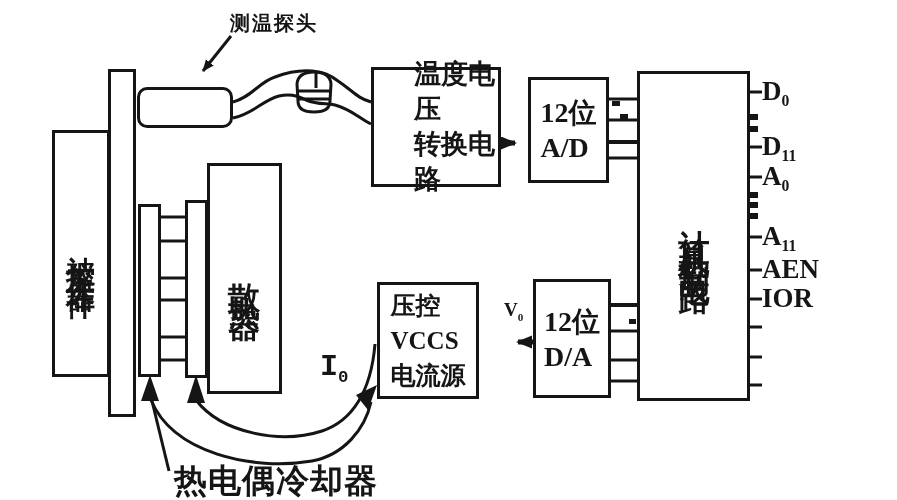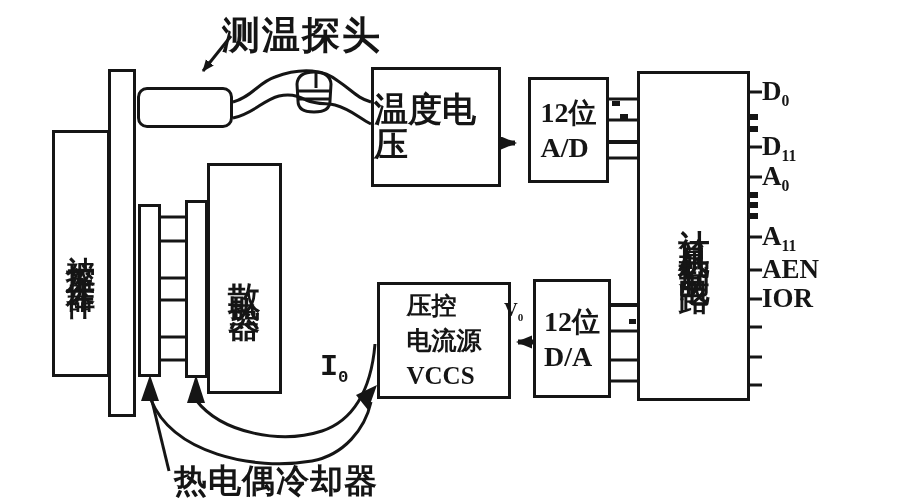--- a/index.html
+++ b/index.html
@@ -35,22 +35,23 @@
   <div class="box" style="left:137px;top:87px;width:96px;height:41px;border-radius:10px;"></div>
 
   <div class="box" style="left:138px;top:204px;width:23px;height:173px;"></div>
   <div class="box" style="left:185px;top:200px;width:23px;height:178px;"></div>
 
   <div class="box" style="left:207px;top:163px;width:75px;height:231px;">
     <div class="vtext" style="font-size:32px;letter-spacing:14px;">散热器</div>
   </div>
 
   <div class="box" style="left:371px;top:67px;width:130px;height:120px;">
-    <div class="hlines" style="font-size:34px;line-height:35px;">
+    <div class="hlines" style="font-size:27px;line-height:35px;margin-left:40px;">
       <span>温度电压</span>
+      <span>转换电路</span>
     </div>
   </div>
 
   <div class="box" style="left:528px;top:77px;width:81px;height:106px;">
     <div class="hlines" style="font-size:28px;line-height:35px;align-items:flex-start;">
       <span>12位</span>
       <span>A/D</span>
     </div>
   </div>
 
@@ -58,29 +59,29 @@
     <div class="vtext" style="font-size:31px;letter-spacing:9px;">计算机控制电路</div>
   </div>
 
   <div class="box" style="left:533px;top:279px;width:78px;height:119px;">
     <div class="hlines" style="font-size:28px;line-height:35px;align-items:flex-start;">
       <span>12位</span>
       <span>D/A</span>
     </div>
   </div>
 
-  <div class="box" style="left:377px;top:282px;width:134px;height:117px;">
+  <div class="box" style="left:377px;top:282px;width:102px;height:117px;">
     <div class="hlines" style="font-size:25px;line-height:35px;align-items:flex-start;">
       <span>压控</span>
+      <span>VCCS</span>
       <span>电流源</span>
-      <span>VCCS</span>
     </div>
   </div>
 
-  <div class="lbl" style="left:222px;top:10px;font-size:38px;letter-spacing:2px;font-family:Liberation Serif, serif;">测温探头</div>
+  <div class="lbl" style="left:230px;top:10px;font-size:20px;letter-spacing:2px;font-family:Liberation Serif, serif;">测温探头</div>
   <div class="lbl" style="left:174px;top:459px;font-size:33px;letter-spacing:1px;">热电偶冷却器</div>
 
   <div class="lbl" style="left:320px;top:350px;font-size:30px;font-family:Liberation Mono, monospace;"><span>I</span><sub>0</sub></div>
   <div class="lbl" style="left:504px;top:299px;font-size:19px;"><span>V</span><sub>0</sub></div>
 
   <div class="pin" style="top:76px;"><span>D</span><sub>0</sub></div>
   <div class="pin" style="top:131px;"><span>D</span><sub>11</sub></div>
   <div class="pin" style="top:161px;"><span>A</span><sub>0</sub></div>
   <div class="pin" style="top:221px;"><span>A</span><sub>11</sub></div>
   <div class="pin" style="top:254px;"><span>AEN</span></div>

